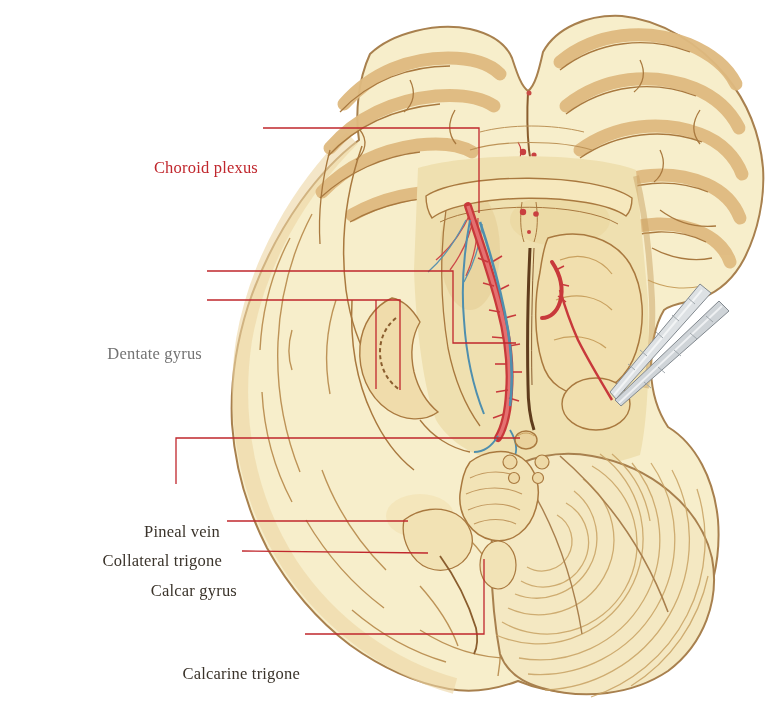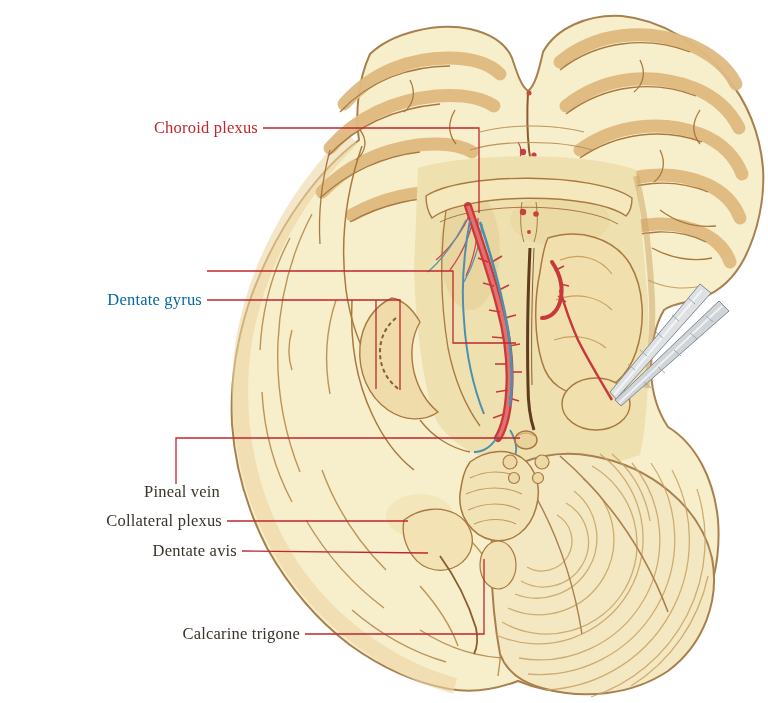--- a/index.html
+++ b/index.html
@@ -1,20 +1,20 @@
 <!DOCTYPE html>
 <html><head>
 <meta charset="utf-8">
 <style>
   html,body{margin:0;padding:0;background:#ffffff;}
   .stage{position:relative;width:768px;height:703px;background:#ffffff;overflow:hidden;
          font-family:"Liberation Serif", serif;}
   .stage svg{position:absolute;left:0;top:0;}
   .lbl{position:absolute;font-size:16.5px;line-height:20px;color:#3a332a;
-       white-space:nowrap;letter-spacing:.2px;text-align:right;}
+       white-space:nowrap;letter-spacing:.2px;text-align:right;margin-top:40px;}
 </style>
 </head>
 <body>
 
 <div class="stage">
 
 <svg viewBox="0 0 768 703" width="768" height="703">
 
   <g>
     <path d="M370,54 C392,33 436,22 470,29 C492,34 506,44 512,58 C517,73 521,86 528,91
@@ -269,19 +269,19 @@
     <polyline points="207,300 400,300 400,390"></polyline>
     <line x1="376" y1="300" x2="376" y2="389"></line>
     <polyline points="176,484 176,438 520,438"></polyline>
     <polyline points="227,521 408,521"></polyline>
     <polyline points="242,551 428,553"></polyline>
     <polyline points="305,634 484,634 484,559"></polyline>
   </g>
 </svg>
 
   <div class="lbl" style="right: 510px; top: 118px; color: rgb(192, 39, 45);">Choroid plexus</div>
-  <div class="lbl" style="right: 566px; top: 290px; color: #0369a1;">Dentate gyrus</div>
+  <div class="lbl" style="right: 566px; top: 304px; color: #737373;">Dentate gyrus</div>
   <div class="lbl" style="right: 548px; top: 482px; color: rgb(58, 51, 42);">Pineal vein</div>
-  <div class="lbl" style="right: 546px; top: 511px; color: rgb(58, 51, 42);">Collateral plexus</div>
-  <div class="lbl" style="right: 531px; top: 541px; color: rgb(58, 51, 42);">Dentate avis</div>
+  <div class="lbl" style="right: 546px; top: 511px; color: rgb(58, 51, 42);">Collateral trigone</div>
+  <div class="lbl" style="right: 531px; top: 541px; color: rgb(58, 51, 42);">Calcar gyrus</div>
   <div class="lbl" style="right: 468px; top: 624px; color: rgb(58, 51, 42);">Calcarine trigone</div>
 
 </div>
 
 </body></html>

